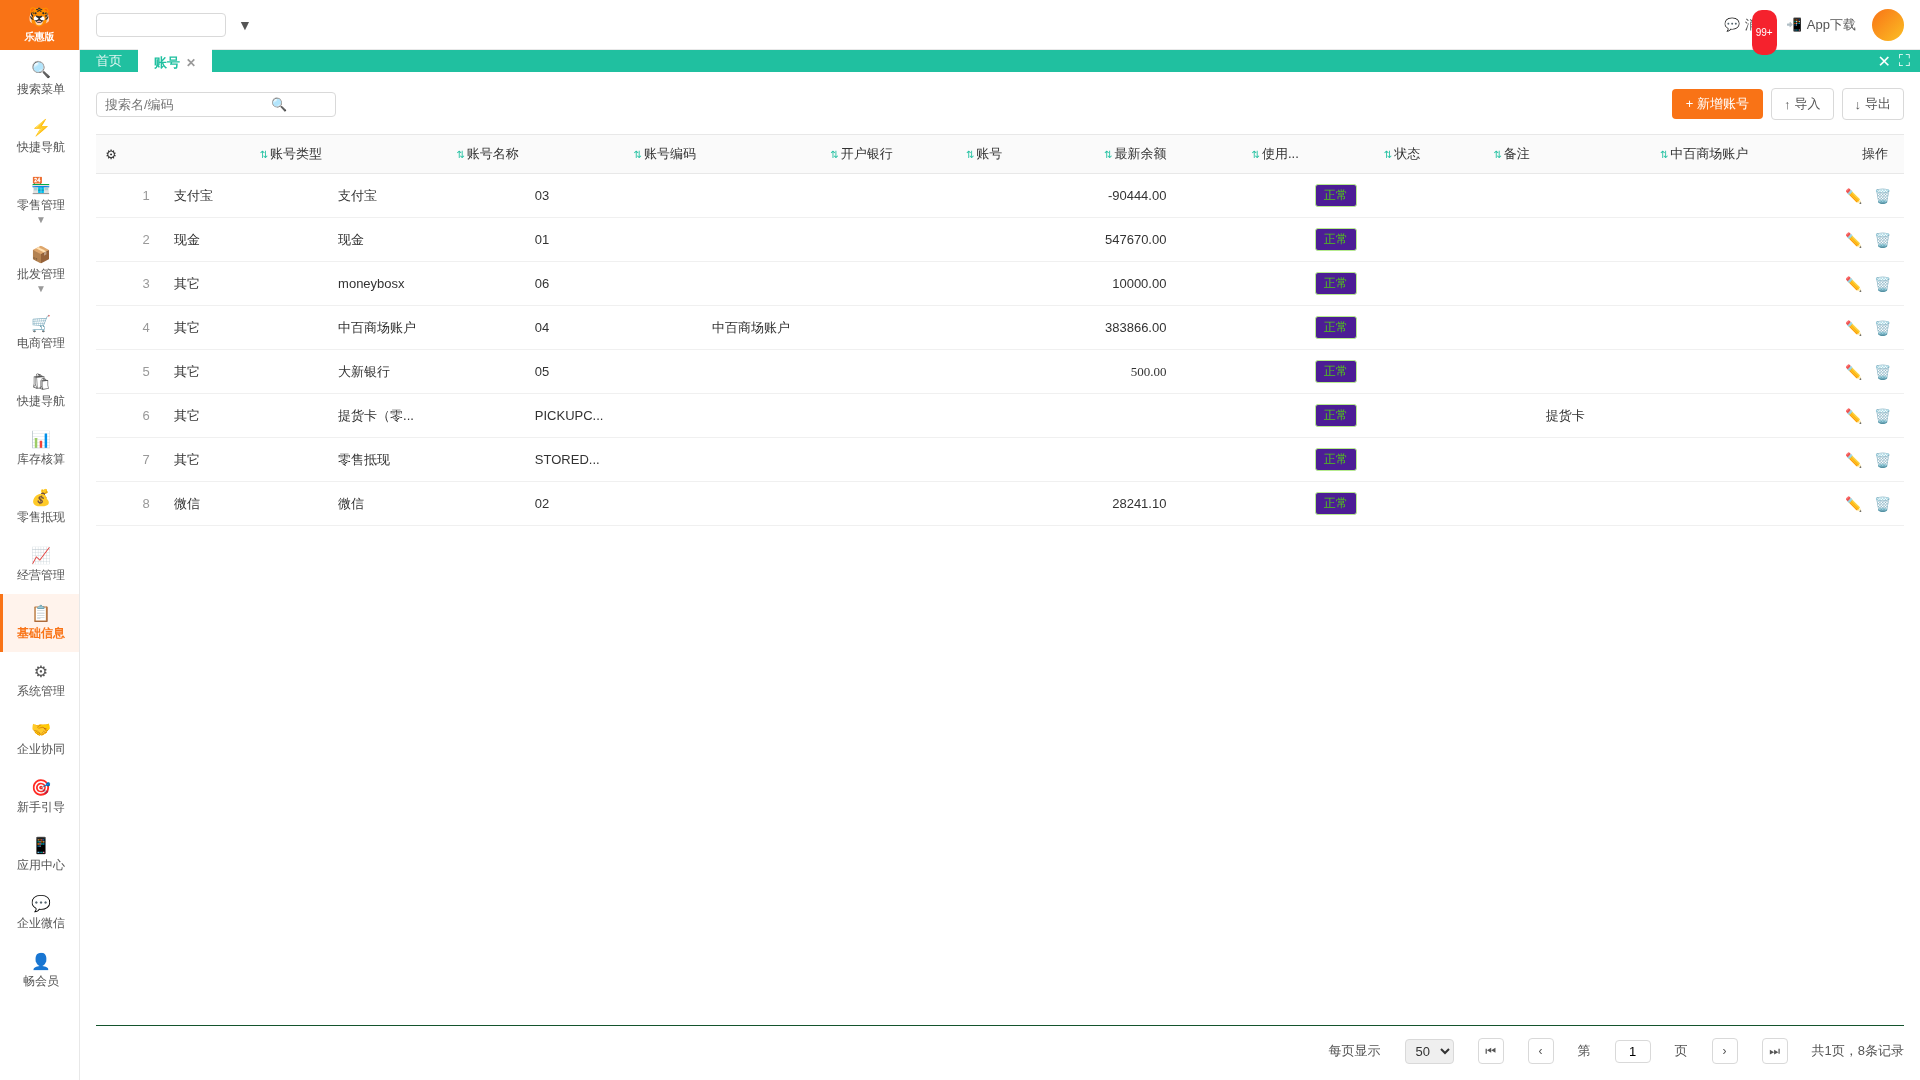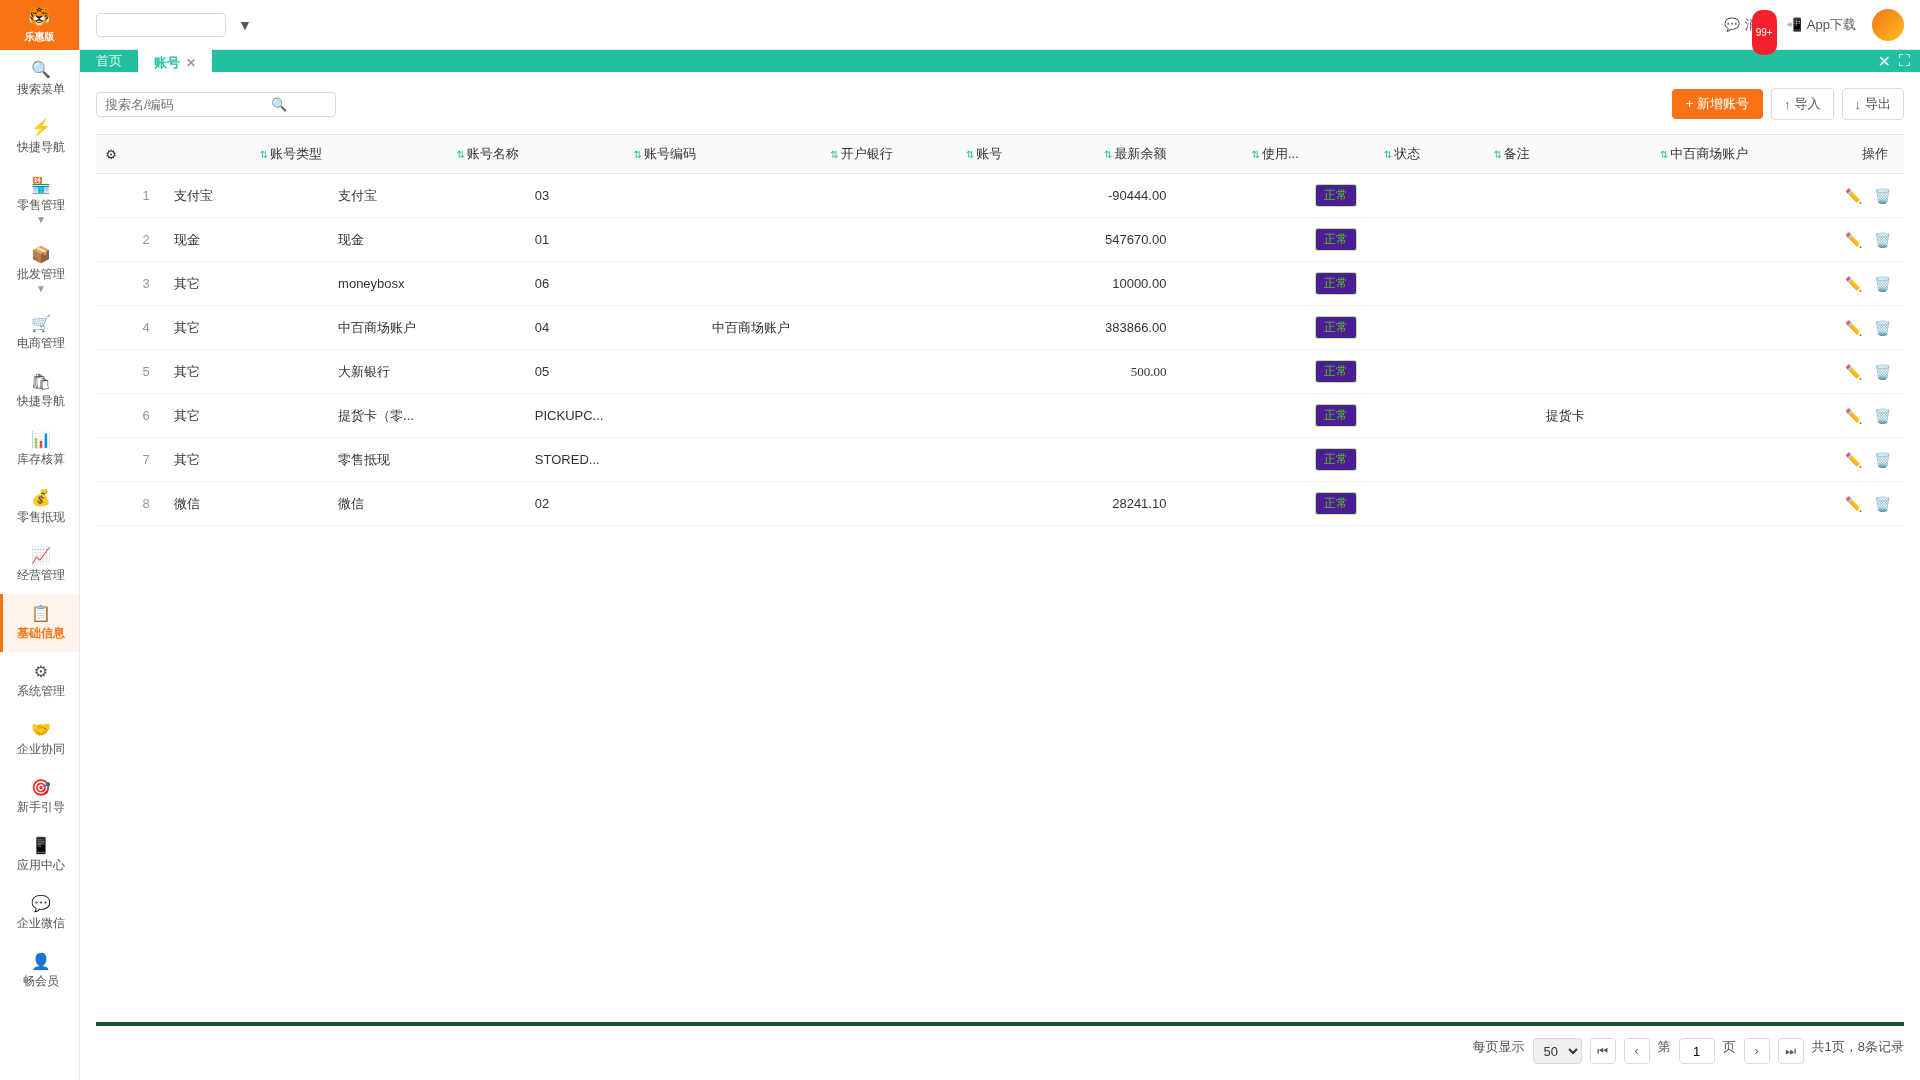--- a/index.html
+++ b/index.html
@@ -183,26 +183,27 @@
     }
     .action-icon { color: #8c8c8c; cursor: pointer; font-size: 14px; margin: 0 4px; }
     .row-num { color: #999; text-align: center; }
 
     
     .th-settings { width: 30px; text-align: center; }
 
     
     .pagination {
       display: flex;
+      align-items: center;
       justify-content: flex-end;
       padding: 12px 0 0 0;
-      gap: 8px;
+      gap: 24px;
       font-size: 13px;
       color: #555;
-      border-top: 4px solid #14532d;
+      border-top: 1px solid #14532d;
     }
     .page-size-select {
       border: 1px solid #d9d9d9;
       border-radius: 4px;
       padding: 3px 6px;
       font-size: 13px;
       color: #333;
     }
     .page-btn {
       width: 26px; height: 26px;

